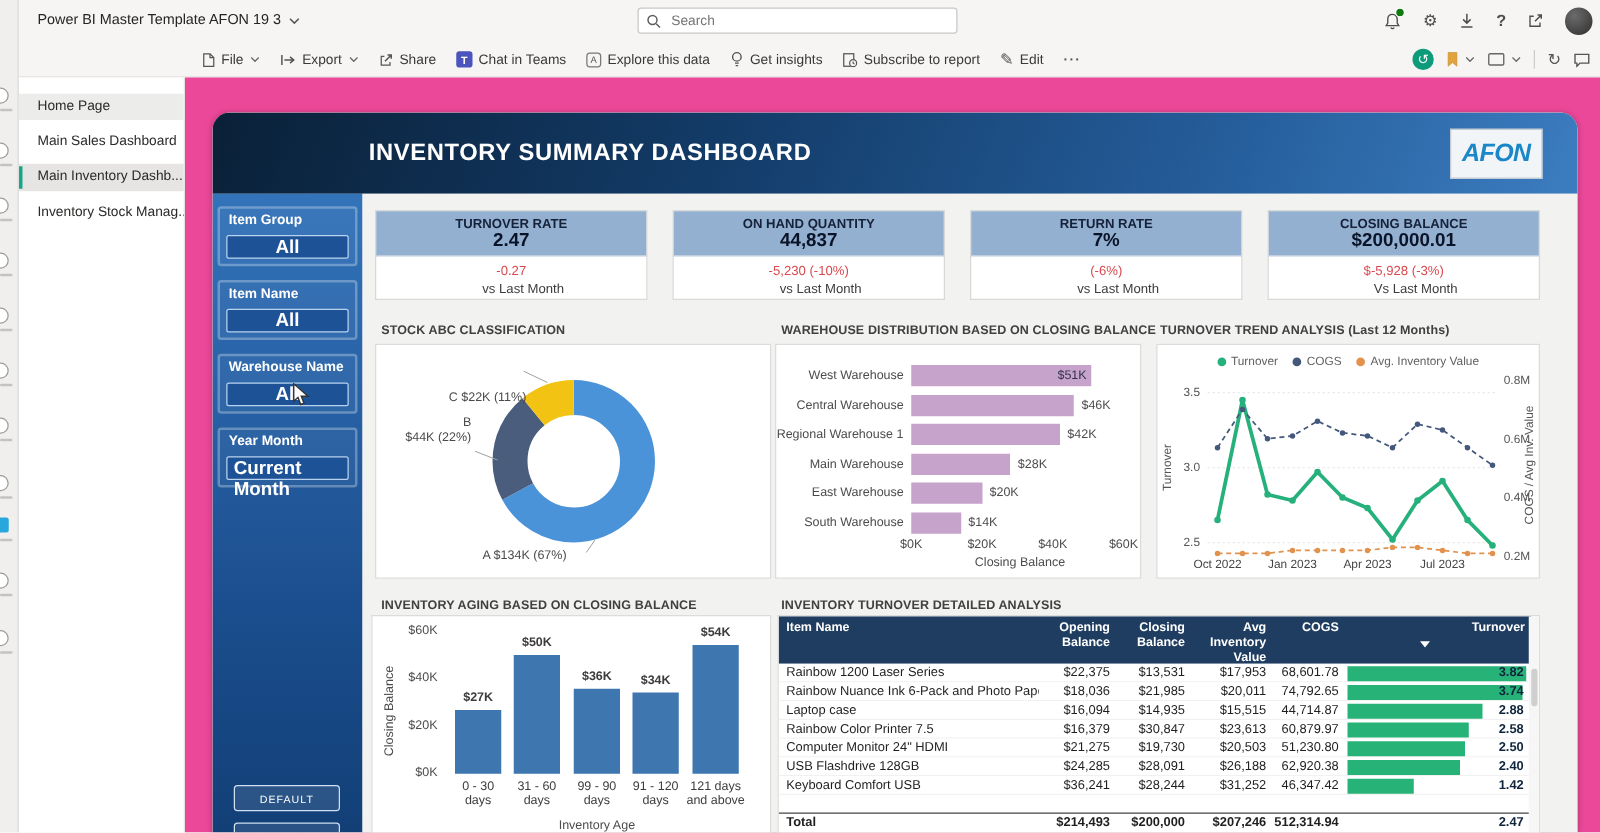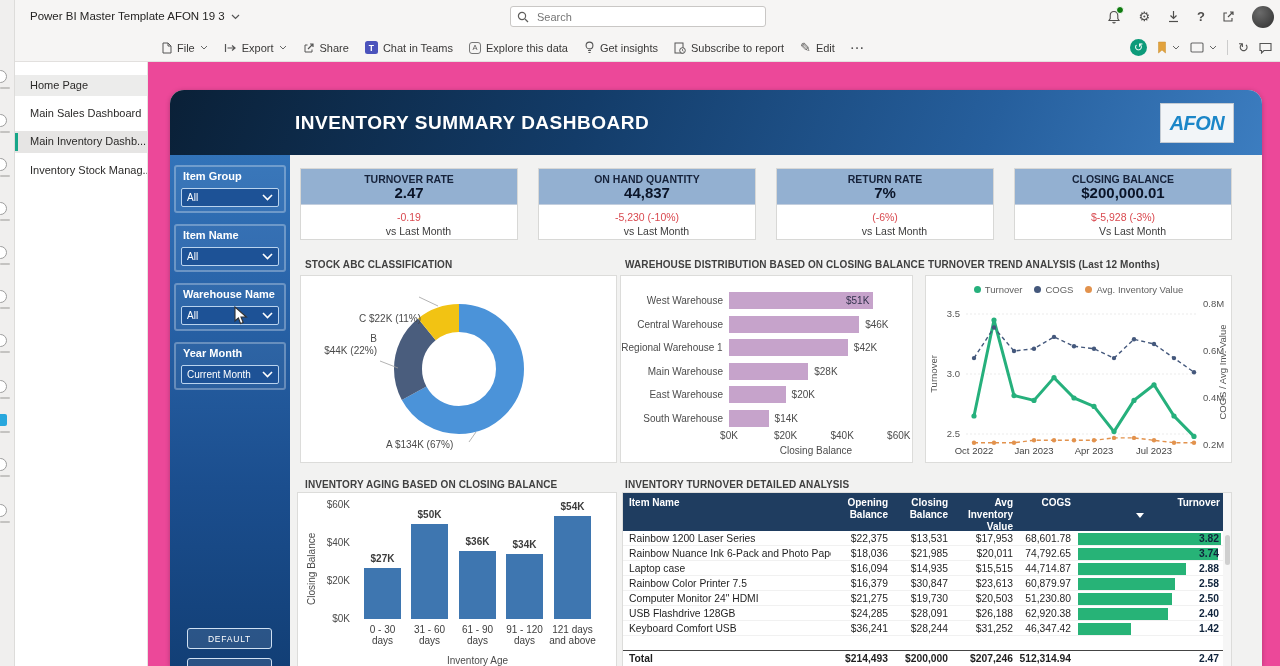--- a/index.html
+++ b/index.html
@@ -55,21 +55,21 @@
   #report { position:absolute; left:22px; top:28px; width:1092px; height:576px; border-radius:14px 14px 0 0; overflow:hidden; box-shadow:0 1px 5px rgba(0,0,0,.25); background:#f2f2f1; }
   #report-header { position:absolute; left:0; top:0; width:1092px; height:65px; background:linear-gradient(110deg,#0a2037 0%,#133c69 38%,#265f9d 75%,#3c7dc0 100%); }
   #report-title { position:absolute; left:125px; top:0; line-height:65px; font-size:19px; font-weight:bold; color:#fff; letter-spacing:.5px; }
   #logo { position:absolute; right:28px; top:13px; width:74px; height:40px; background:#f2f5f8; border:1px solid #c4cbd3; display:flex; align-items:center; justify-content:center; font-size:20px; font-weight:800; font-style:italic; color:#1b86c8; letter-spacing:-.5px; }
 
   
   #filter-rail { position:absolute; left:0; top:65px; width:120px; height:511px; overflow:hidden;
     background:linear-gradient(180deg,#3273b9 0%,#2a65aa 25%,#1b4e8e 65%,#123f76 100%); }
   .filter-group { position:absolute; left:4px; width:112px; height:48px; border:2px solid rgba(255,255,255,.28); border-radius:3px; background:rgba(255,255,255,.04); }
   .filter-label { position:absolute; left:7px; top:3px; font-size:11px; font-weight:bold; color:#fff; white-space:nowrap; }
-  .filter-select { position:absolute; left:5px; right:5px; top:21px; height:19px; background:#1d5296; border:1px solid #b9d3ee; border-radius:2px; display:flex; align-items:center; justify-content:space-between; padding:0 5px; font-size:10px; font-weight:normal; color:#fff; }
+  .filter-select { position:absolute; left:5px; right:5px; top:21px; height:19px; background:#1d5296; border:1px solid #b9d3ee; border-radius:2px; display:flex; align-items:center; justify-content:space-between; padding:0 5px; font-size:15px; font-weight:bold; color:#fff;flex-direction:column; }
   .rail-btn { position:absolute; left:17px; width:85px; height:21px; border:1px solid #cfe0f2; border-radius:3px; background:rgba(255,255,255,.10); color:#fff; font-size:8.5px; letter-spacing:.8px; text-align:center; line-height:20px; }
 
   
   #content { position:absolute; left:120px; top:65px; width:972px; height:511px; background:#f2f2f1; }
   #kpi-row { position:absolute; left:10px; top:13px; width:932px; height:72px; display:flex; gap:20px; }
   .kpi { flex:1; background:#fff; border:1px solid #d8d8d6; }
   .kpi-head { height:36px; background:#93b0d1; border-bottom:1px solid #c2cede; text-align:center; }
   .kpi-title { font-size:10.5px; font-weight:bold; color:#16223a; padding-top:4px; }
   .kpi-value { font-size:15px; font-weight:bold; color:#0a1428; margin-top:-1px; }
   .kpi-delta { font-size:10.5px; color:#d9494f; text-align:center; margin-top:6px; }
@@ -338,21 +338,21 @@
           <div class="rail-btn" style="top: 503px;">HOME PAGE</div>
         </div>
 
       <div id="content">
         <div id="kpi-row">
             <div class="kpi">
               <div class="kpi-head">
                 <div class="kpi-title">TURNOVER RATE</div>
                 <div class="kpi-value">2.47</div>
               </div>
-              <div class="kpi-delta">-0.19</div>
+              <div class="kpi-delta">-0.27</div>
               <div class="kpi-caption">vs Last Month</div>
             </div>
             <div class="kpi">
               <div class="kpi-head">
                 <div class="kpi-title">ON HAND QUANTITY</div>
                 <div class="kpi-value">44,837</div>
               </div>
               <div class="kpi-delta">-5,230 (-10%)</div>
               <div class="kpi-caption">vs Last Month</div>
             </div>
@@ -514,21 +514,21 @@
             </div>
             <div class="vbar" style="left: 113px; top: 31px; width: 37px; height: 95px; background: rgb(62, 118, 176);"></div>
             <div class="vlabel" style="left: 101px; top: 16px; width: 61px; text-align: center;">$50K</div>
             <div class="cat-label" style="left: 99.5px; top: 131px; width: 64px;">
               <div>31 - 60</div>
               <div>days</div>
             </div>
             <div class="vbar" style="left: 161px; top: 57.6px; width: 37px; height: 68.4px; background: rgb(62, 118, 176);"></div>
             <div class="vlabel" style="left: 149px; top: 42.6px; width: 61px; text-align: center;">$36K</div>
             <div class="cat-label" style="left: 147.5px; top: 131px; width: 64px;">
-              <div>61 - 90</div>
+              <div>99 - 90</div>
               <div>days</div>
             </div>
             <div class="vbar" style="left: 208px; top: 61.4px; width: 37px; height: 64.6px; background: rgb(62, 118, 176);"></div>
             <div class="vlabel" style="left: 196px; top: 46.4px; width: 61px; text-align: center;">$34K</div>
             <div class="cat-label" style="left: 194.5px; top: 131px; width: 64px;">
               <div>91 - 120</div>
               <div>days</div>
             </div>
             <div class="vbar" style="left: 256px; top: 23.4px; width: 37px; height: 102.6px; background: rgb(62, 118, 176);"></div>
             <div class="vlabel" style="left: 244px; top: 8.4px; width: 61px; text-align: center;">$54K</div>

